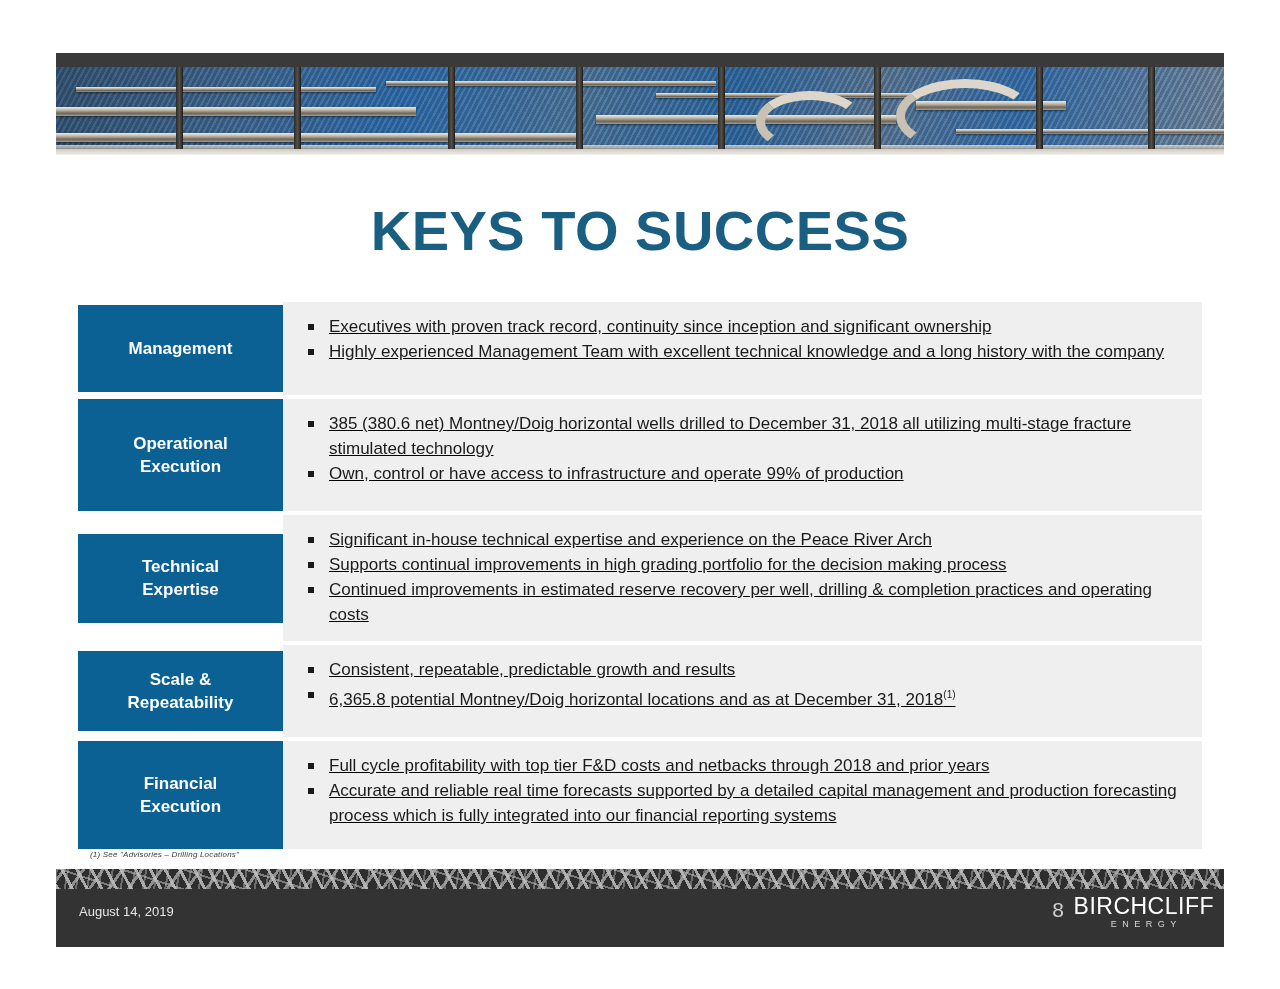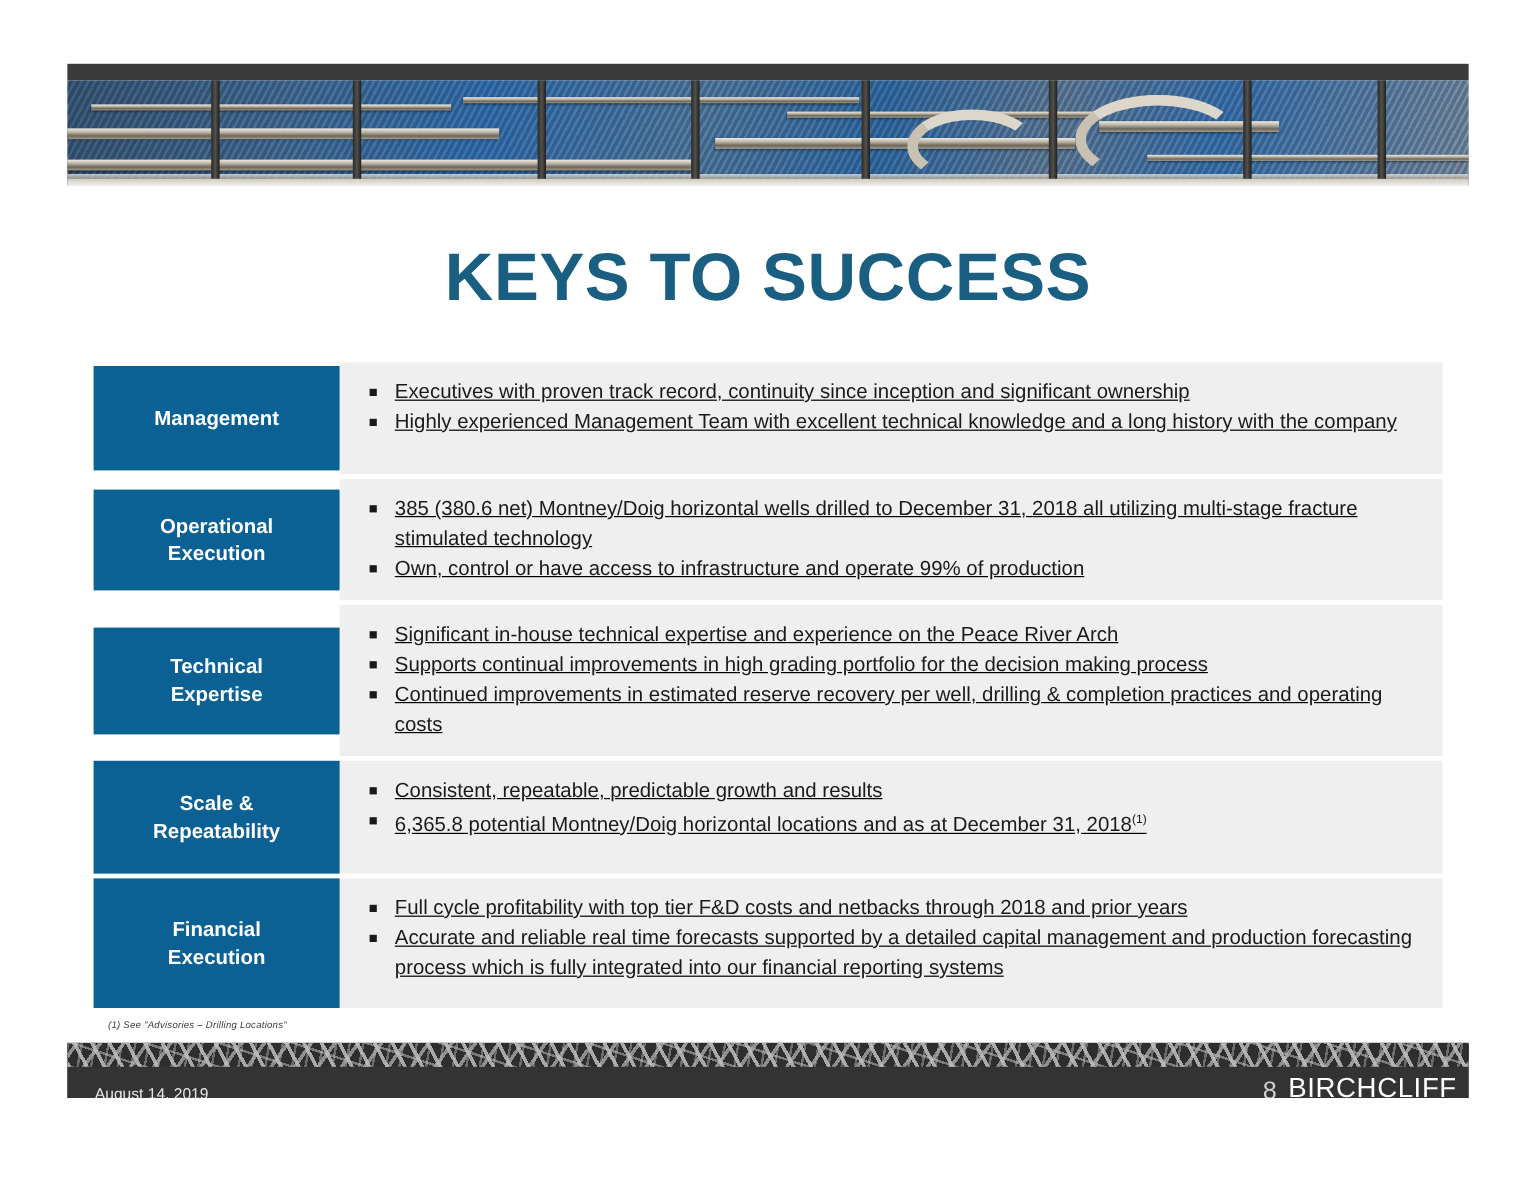--- a/index.html
+++ b/index.html
@@ -154,43 +154,43 @@
   sup { font-size: 10px; vertical-align: super; }
 
   
   .row-h1 { min-height: 93px; }
   .row-h2 { min-height: 95px; }
   .row-h3 { min-height: 95px; }
   .row-h4 { min-height: 92px; }
   .row-h5 { min-height: 98px; }
 
   .row-h1 .key-label { height: 87px; }
-  .row-h2 .key-label { height: 84px; }
+  .row-h2 .key-label { height: 112px; }
   .row-h3 .key-label { height: 89px; }
-  .row-h4 .key-label { height: 94px; }
+  .row-h4 .key-label { height: 80px; }
   .row-h5 .key-label { height: 108px; }
 
   
   .footnote {
     position: absolute;
     left: 90px;
     top: 850px;
     font-size: 8px;
     font-style: italic;
     color: #3c3c3c;
     letter-spacing: 0.2px;
   }
 
   
   .footer {
     position: absolute;
     left: 56px;
     top: 869px;
     width: 1168px;
-    height: 46px;
+    height: 78px;
     background: #333333;
     overflow: hidden;
   }
   .footer-texture {
     position: absolute;
     left: 0; top: 0;
     width: 100%;
     height: 20px;
     background-color: #2e2e2e;
     background-image:

